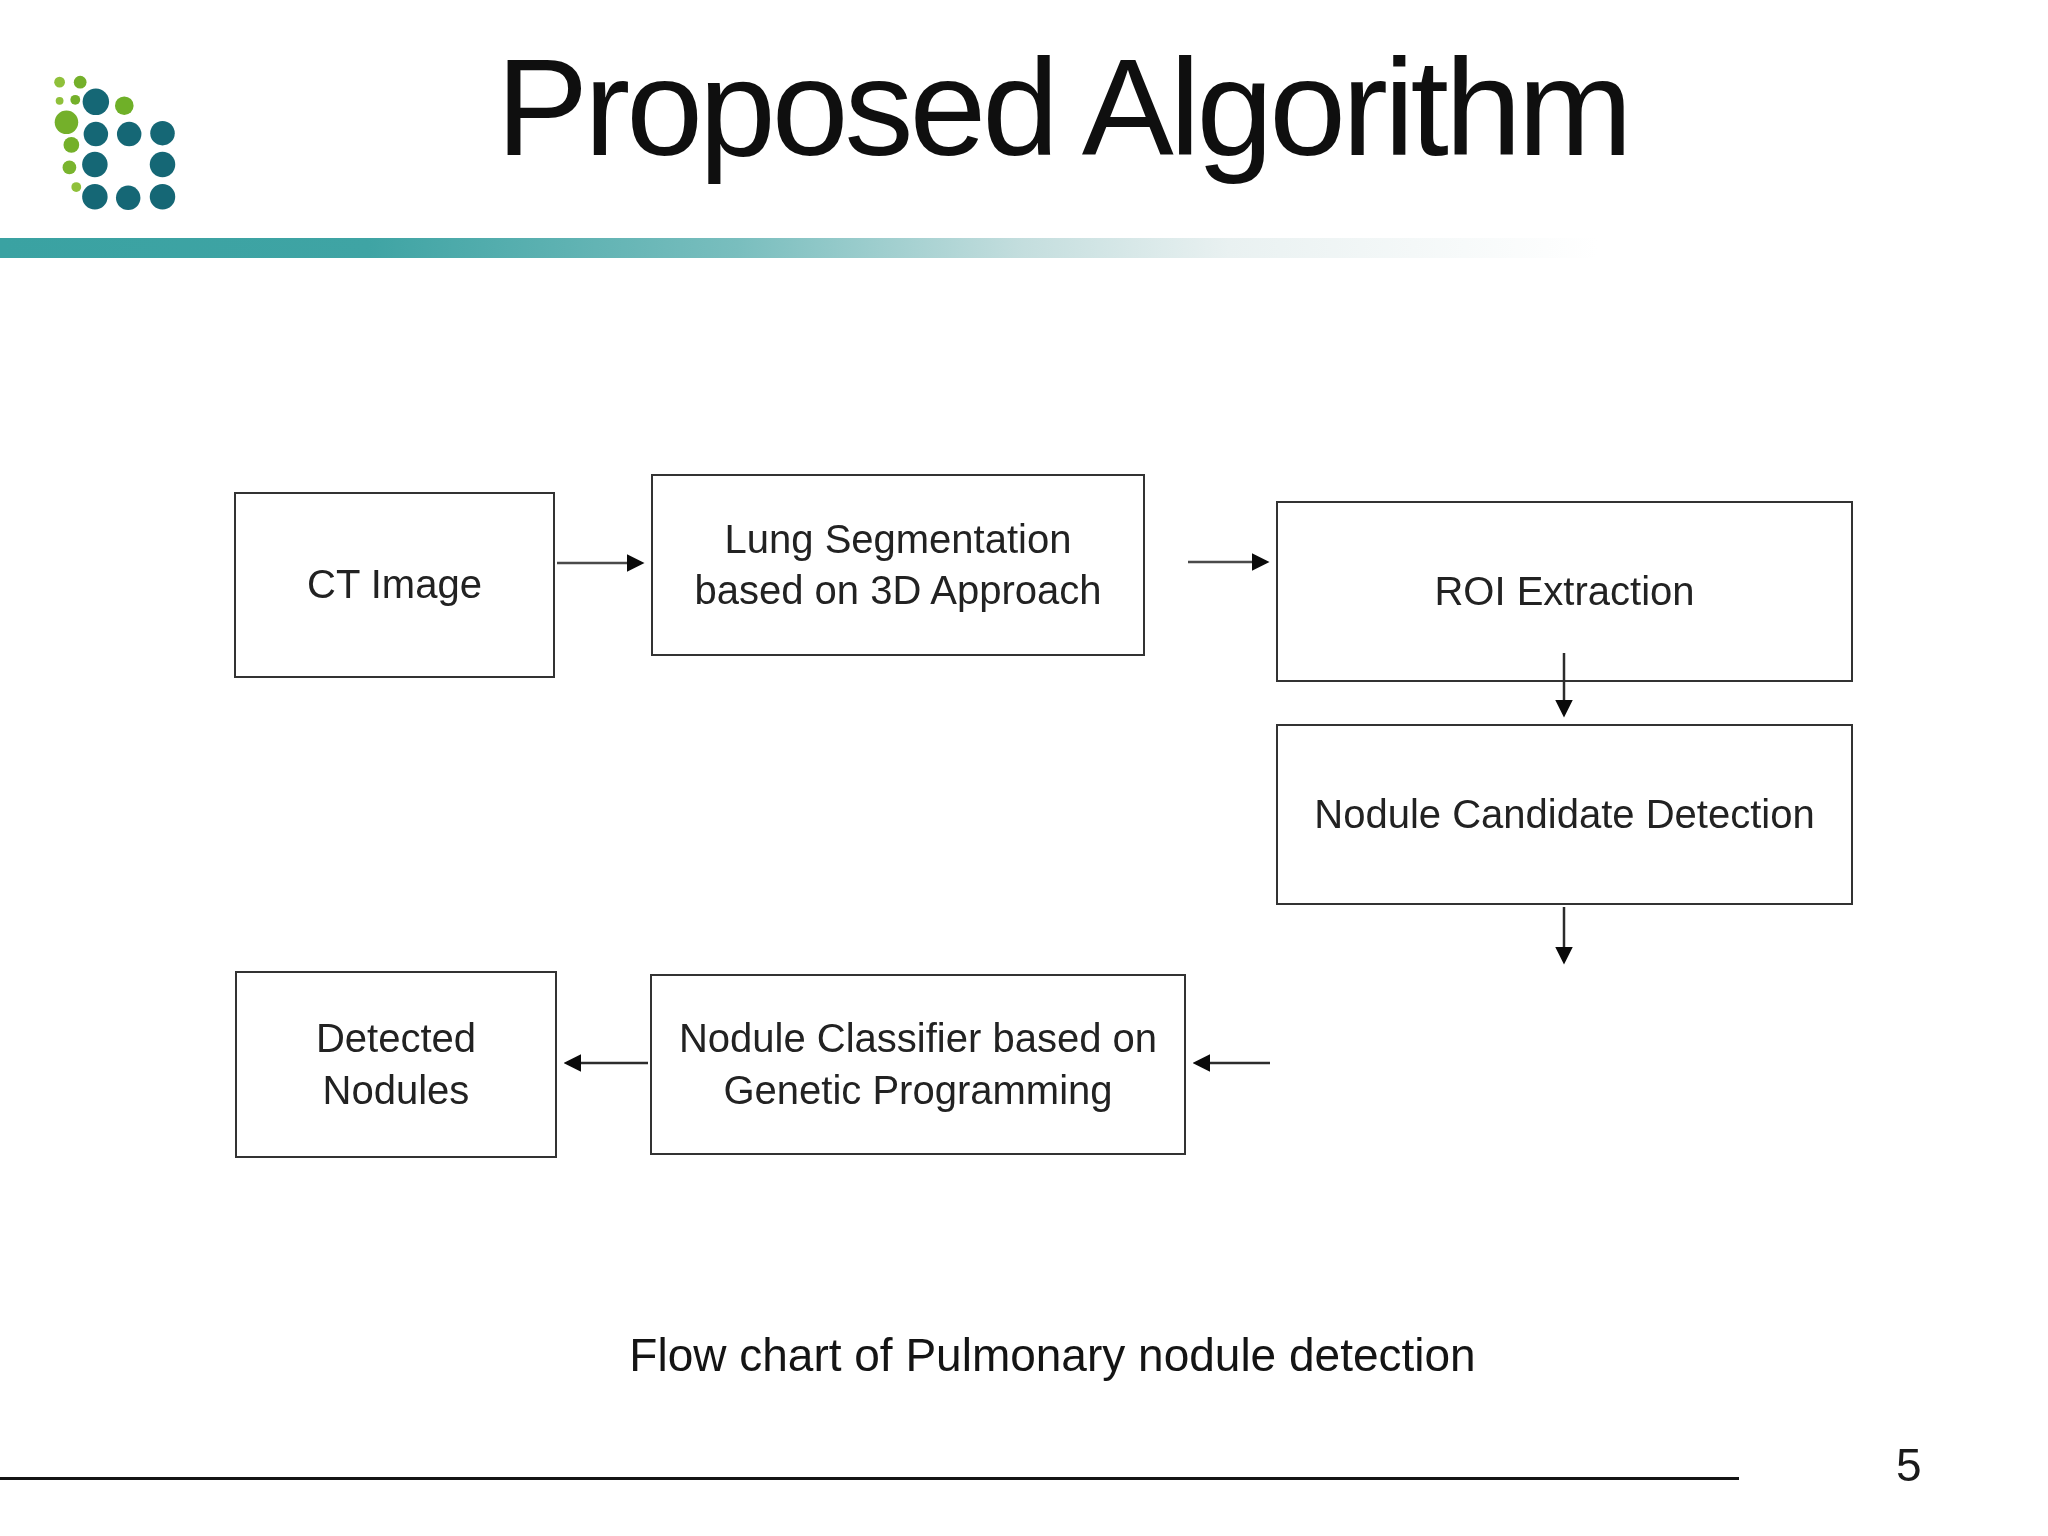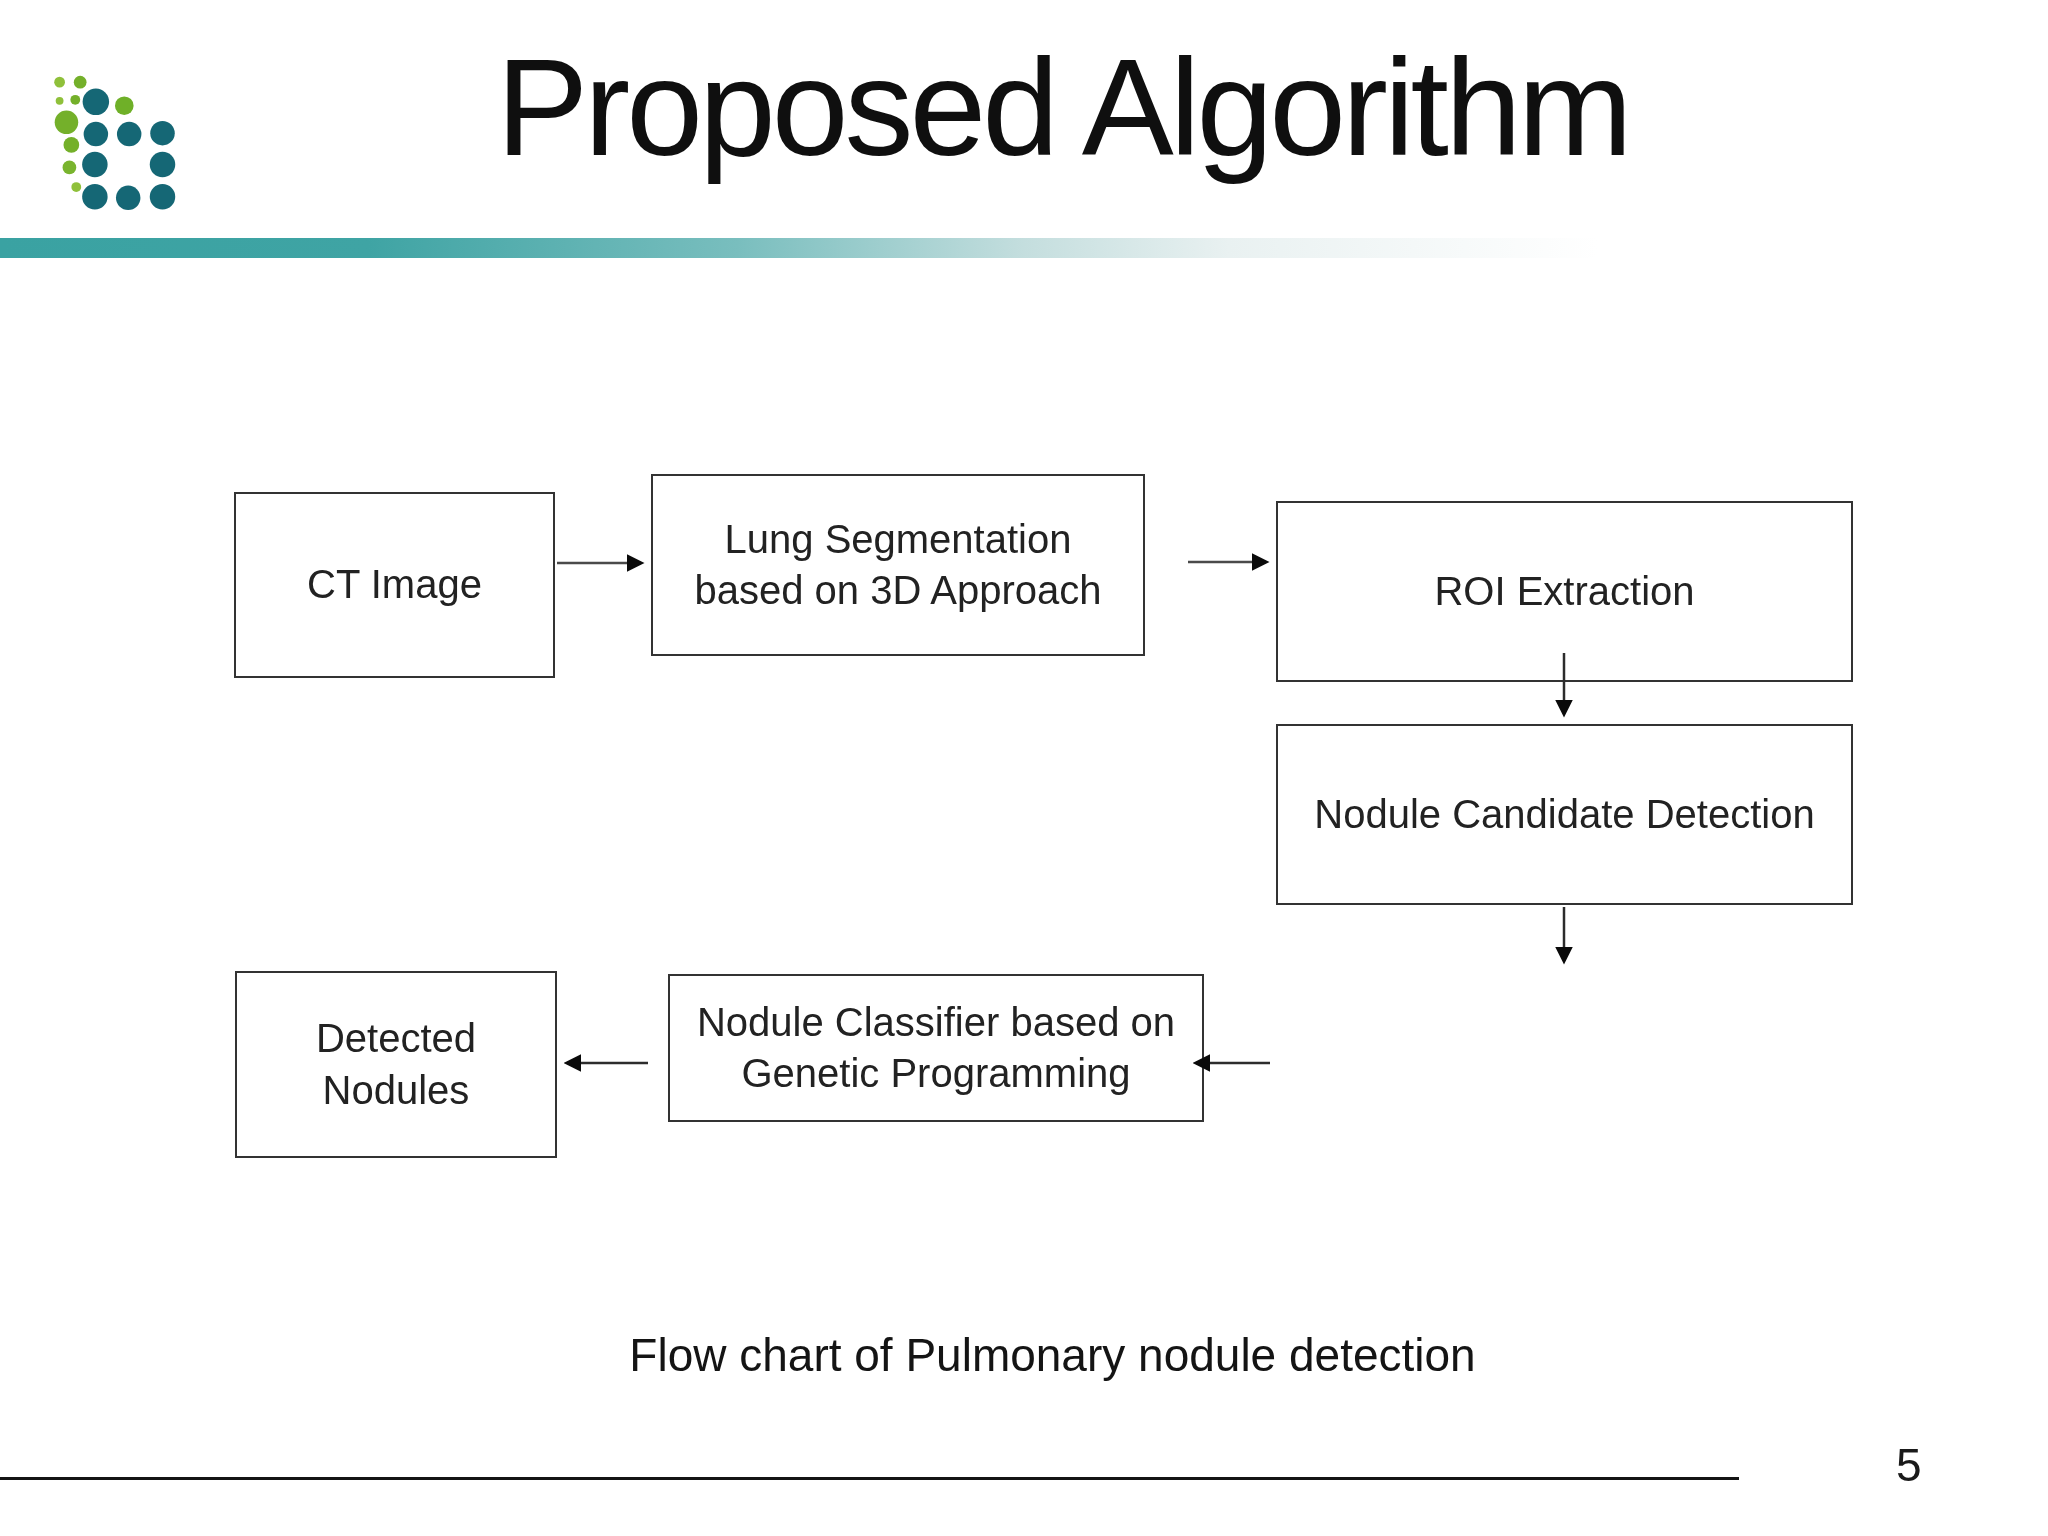--- a/index.html
+++ b/index.html
@@ -56,21 +56,21 @@
     line-height: 1.28;
     color: #222222;
     box-sizing: border-box;
     padding: 0 16px;
   }
   .box-ct        { left: 234px;  top: 470px; width: 321px; height: 186px; margin-top: 22px; }
   .box-lung      { left: 651px;  top: 474px; width: 494px; height: 182px; }
   .box-roi       { left: 1276px; top: 470px; width: 577px; height: 181px; margin-top: 31px; }
   .box-ncd       { left: 1276px; top: 724px; width: 577px; height: 181px; }
   .box-fe        { left: 1272px; top: 971px; width: 581px; height: 181px; }
-  .box-cls       { left: 668px;  top: 974px; width: 536px; height: 148px; align-items: center; }
+  .box-cls       { left: 650px;  top: 974px; width: 536px; height: 181px; align-items: center; }
   .box-det       { left: 235px;  top: 971px; width: 322px; height: 187px; padding: 0 54px; }
   .arrow-layer { position: absolute; left: 0; top: 0; width: 2048px; height: 1536px; pointer-events: none; }
   .caption {
     position: absolute;
     top: 1328px;
     left: 0;
     width: 100%;
     padding-left: 57px;
     box-sizing: border-box;
     text-align: center;

